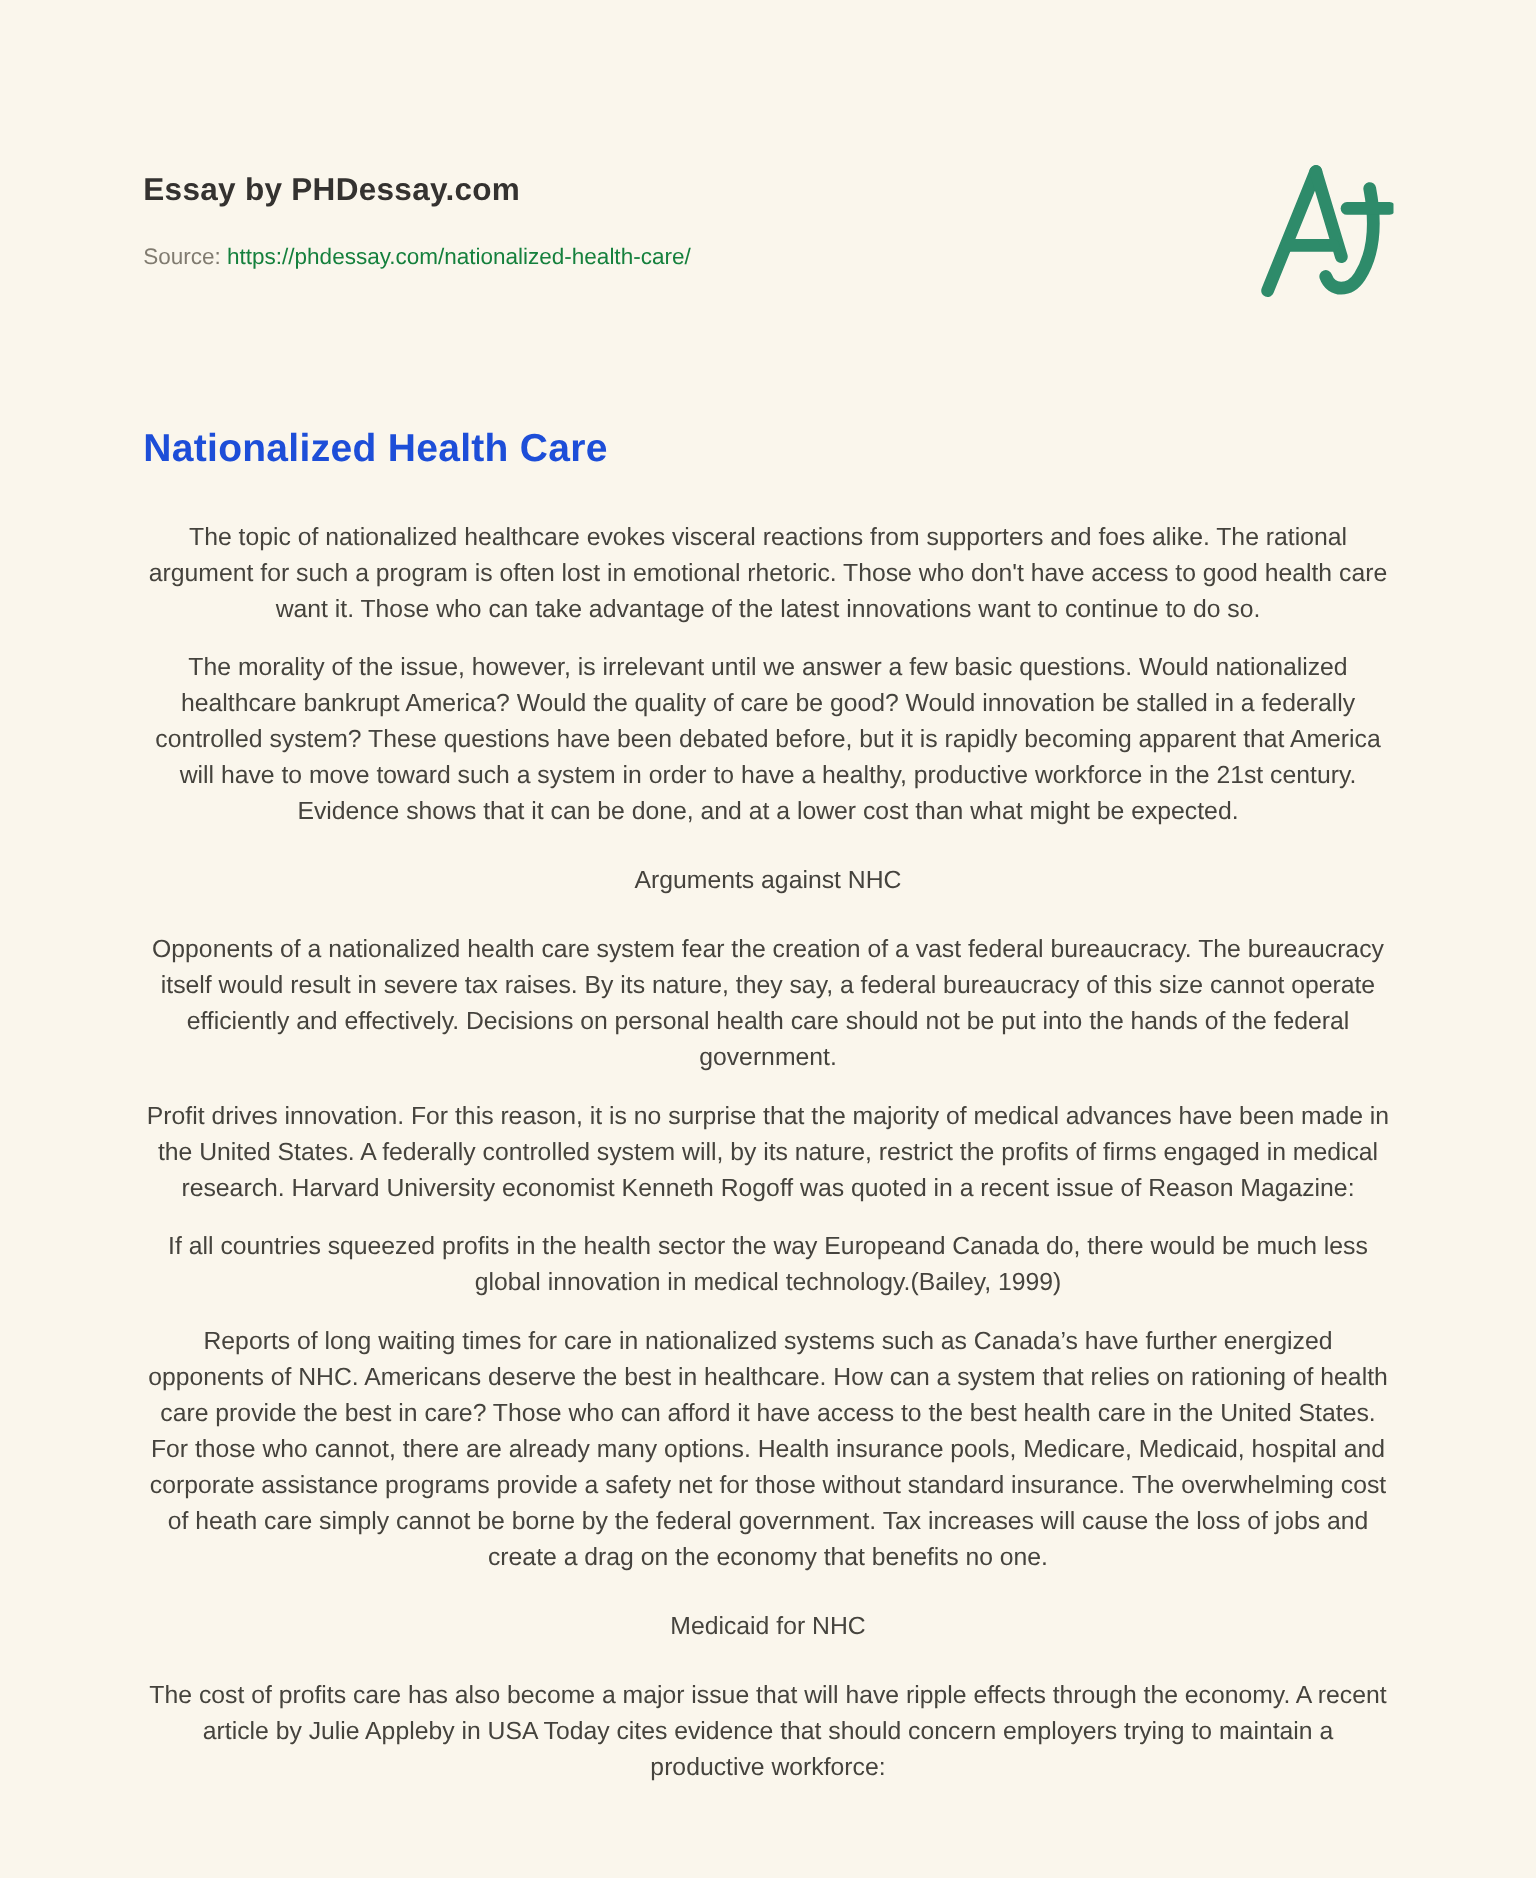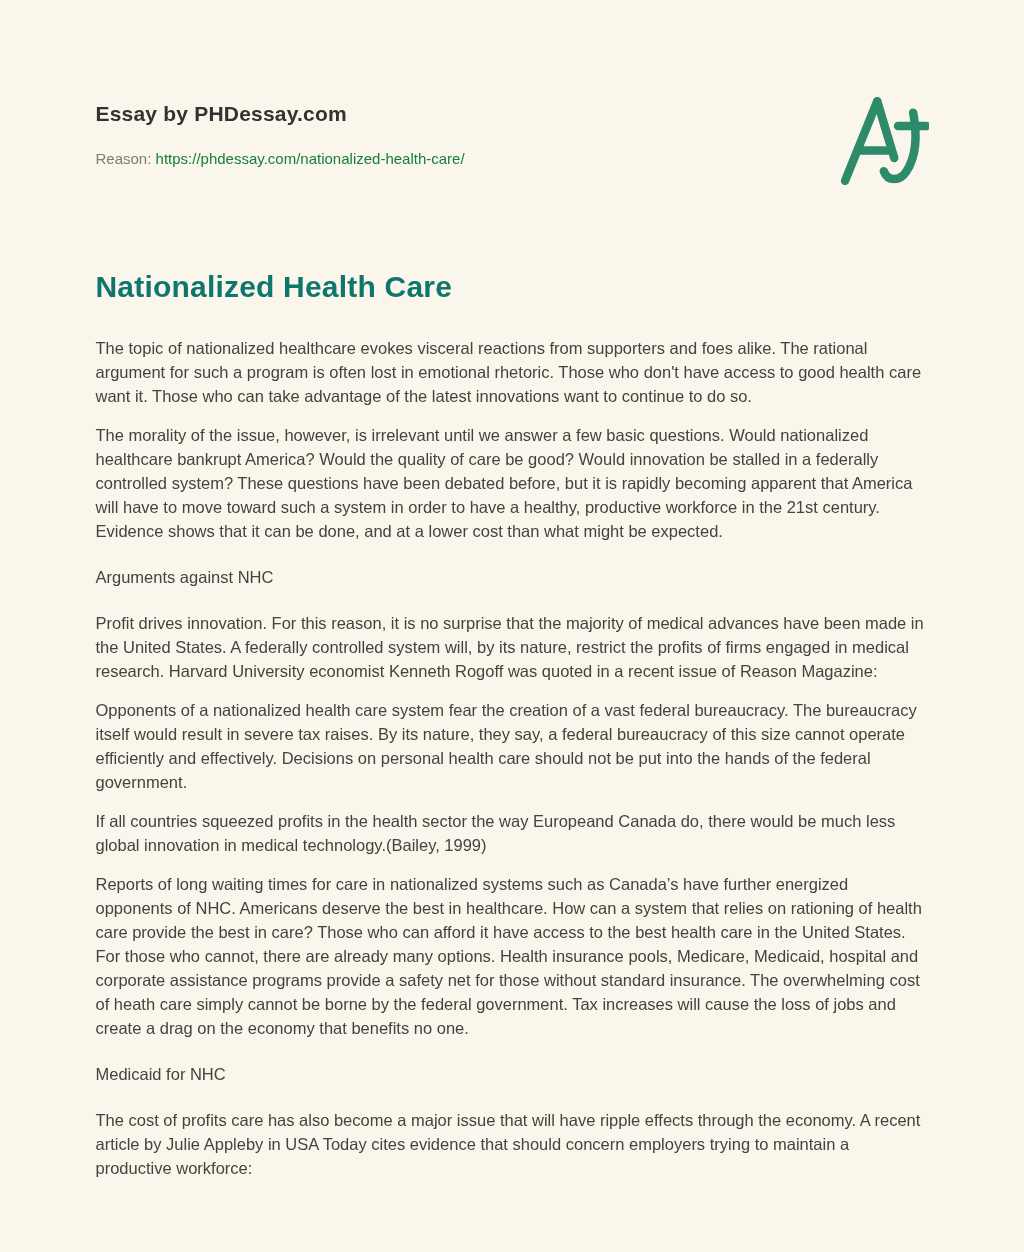--- a/index.html
+++ b/index.html
@@ -5,21 +5,21 @@
   * { margin: 0; padding: 0; box-sizing: border-box; }
   html, body { width: 1024px; height: 1252px; }
   body {
     background: #faf6ec;
     font-family: "Liberation Sans", sans-serif;
     color: #45433d;
     overflow: hidden;
   }
   .page {
     width: 833px;
-    margin: 0 auto;
+    margin: 13px auto;
     padding-top: 102px;
   }
   .header {
     display: flex;
     justify-content: space-between;
     align-items: flex-start;
   }
   .byline {
     font-size: 21px;
     font-weight: bold;
@@ -37,27 +37,28 @@
     cursor: pointer;
   }
   .logo {
     width: 96px;
     height: 104px;
     margin-top: -12px;
     flex-shrink: 0;
   }
   .title {
     margin-top: 76px;
-    font-size: 30px;
+    font-size: 26px;
     font-weight: bold;
-    color: #0f766e;
+    color: #1d4ed8;
     letter-spacing: 0.2px;
   }
   .content {
     margin-top: 32px;
+    text-align: center;
   }
   .content p {
     font-size: 16.5px;
     line-height: 24px;
     margin-bottom: 15px;
     color: #45433d;
   }
   .content p.heading {
     margin-top: 22px;
     margin-bottom: 22px;
@@ -65,41 +66,41 @@
 </style>
 </head>
 <body>
 
 <div class="page">
 
   <div class="header">
     <div>
       <div class="byline">Essay by PHDessay.com</div>
       <div class="source-line">
-        <span>Reason:</span>
+        <span>Source:</span>
         <a class="source-link">https://phdessay.com/nationalized-health-care/</a>
       </div>
     </div>
     <svg class="logo" viewBox="0 0 100 110" fill="none" stroke="#2e8b6a" stroke-width="9" stroke-linecap="round" stroke-linejoin="round">
       <path d="M12 96 L46 12"></path>
       <path d="M46 12 L64 72"></path>
       <path d="M26 64 L58 64"></path>
       <path d="M84 24 C 89 50 87 70 77 86 C 70 97 57 97 53 86"></path>
       <path d="M68 38 L98 38"></path>
     </svg>
   </div>
 
   <h1 class="title">Nationalized Health Care</h1>
 
   <div class="content">
     <p>The topic of nationalized healthcare evokes visceral reactions from supporters and foes alike. The rational argument for such a program is often lost in emotional rhetoric. Those who don't have access to good health care want it. Those who can take advantage of the latest innovations want to continue to do so.</p>
     <p>The morality of the issue, however, is irrelevant until we answer a few basic questions. Would nationalized healthcare bankrupt America? Would the quality of care be good? Would innovation be stalled in a federally controlled system? These questions have been debated before, but it is rapidly becoming apparent that America will have to move toward such a system in order to have a healthy, productive workforce in the 21st century. Evidence shows that it can be done, and at a lower cost than what might be expected.</p>
     <p class="heading">Arguments against NHC</p>
+    <p>Opponents of a nationalized health care system fear the creation of a vast federal bureaucracy. The bureaucracy itself would result in severe tax raises. By its nature, they say, a federal bureaucracy of this size cannot operate efficiently and effectively. Decisions on personal health care should not be put into the hands of the federal government.</p>
     <p>Profit drives innovation. For this reason, it is no surprise that the majority of medical advances have been made in the United States. A federally controlled system will, by its nature, restrict the profits of firms engaged in medical research. Harvard University economist Kenneth Rogoff was quoted in a recent issue of Reason Magazine:</p>
-    <p>Opponents of a nationalized health care system fear the creation of a vast federal bureaucracy. The bureaucracy itself would result in severe tax raises. By its nature, they say, a federal bureaucracy of this size cannot operate efficiently and effectively. Decisions on personal health care should not be put into the hands of the federal government.</p>
     <p> If all countries squeezed profits in the health sector the way Europeand Canada do, there would be much less global innovation in medical technology.(Bailey, 1999)</p>
     <p>Reports of long waiting times for care in nationalized systems such as Canada’s have further energized opponents of NHC. Americans deserve the best in healthcare. How can a system that relies on rationing of health care provide the best in care? Those who can afford it have access to the best health care in the United States. For those who cannot, there are already many options. Health insurance pools, Medicare, Medicaid, hospital and corporate assistance programs provide a safety net for those without standard insurance. The overwhelming cost of heath care simply cannot be borne by the federal government. Tax increases will cause the loss of jobs and create a drag on the economy that benefits no one.</p>
     <p class="heading">Medicaid for NHC</p>
     <p>The cost of profits care has also become a major issue that will have ripple effects through the economy. A recent article by Julie Appleby in USA Today cites evidence that should concern employers trying to maintain a productive workforce:</p>
 
   </div>
 
 </div>
 
 </body></html>

